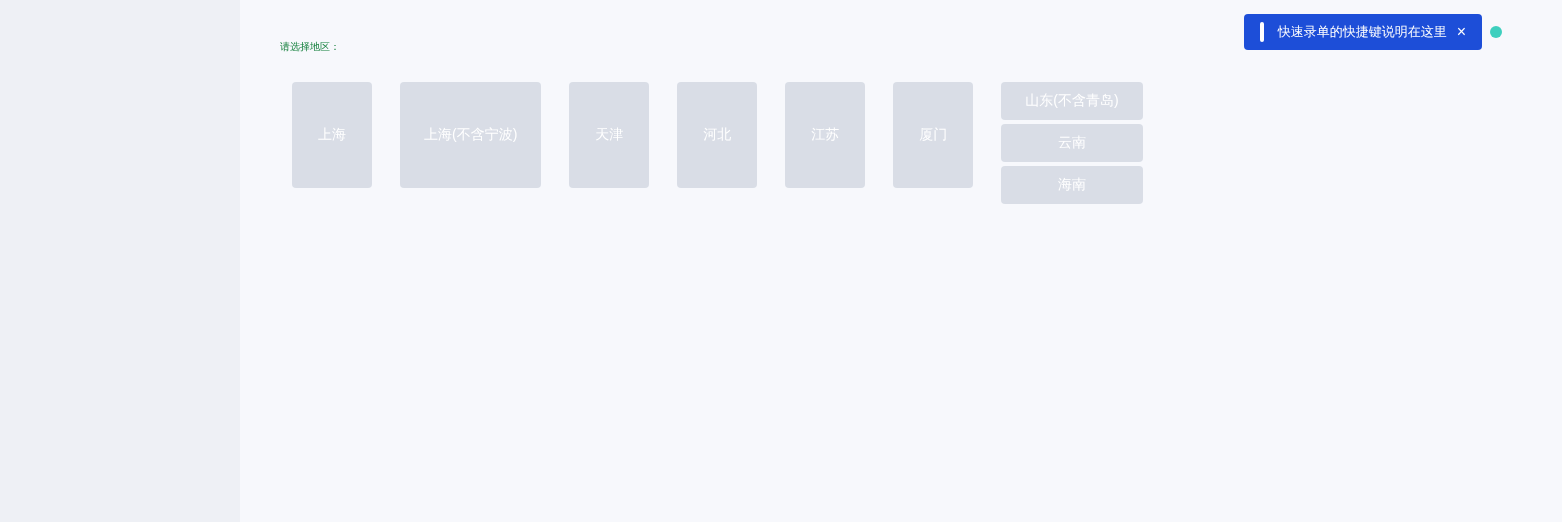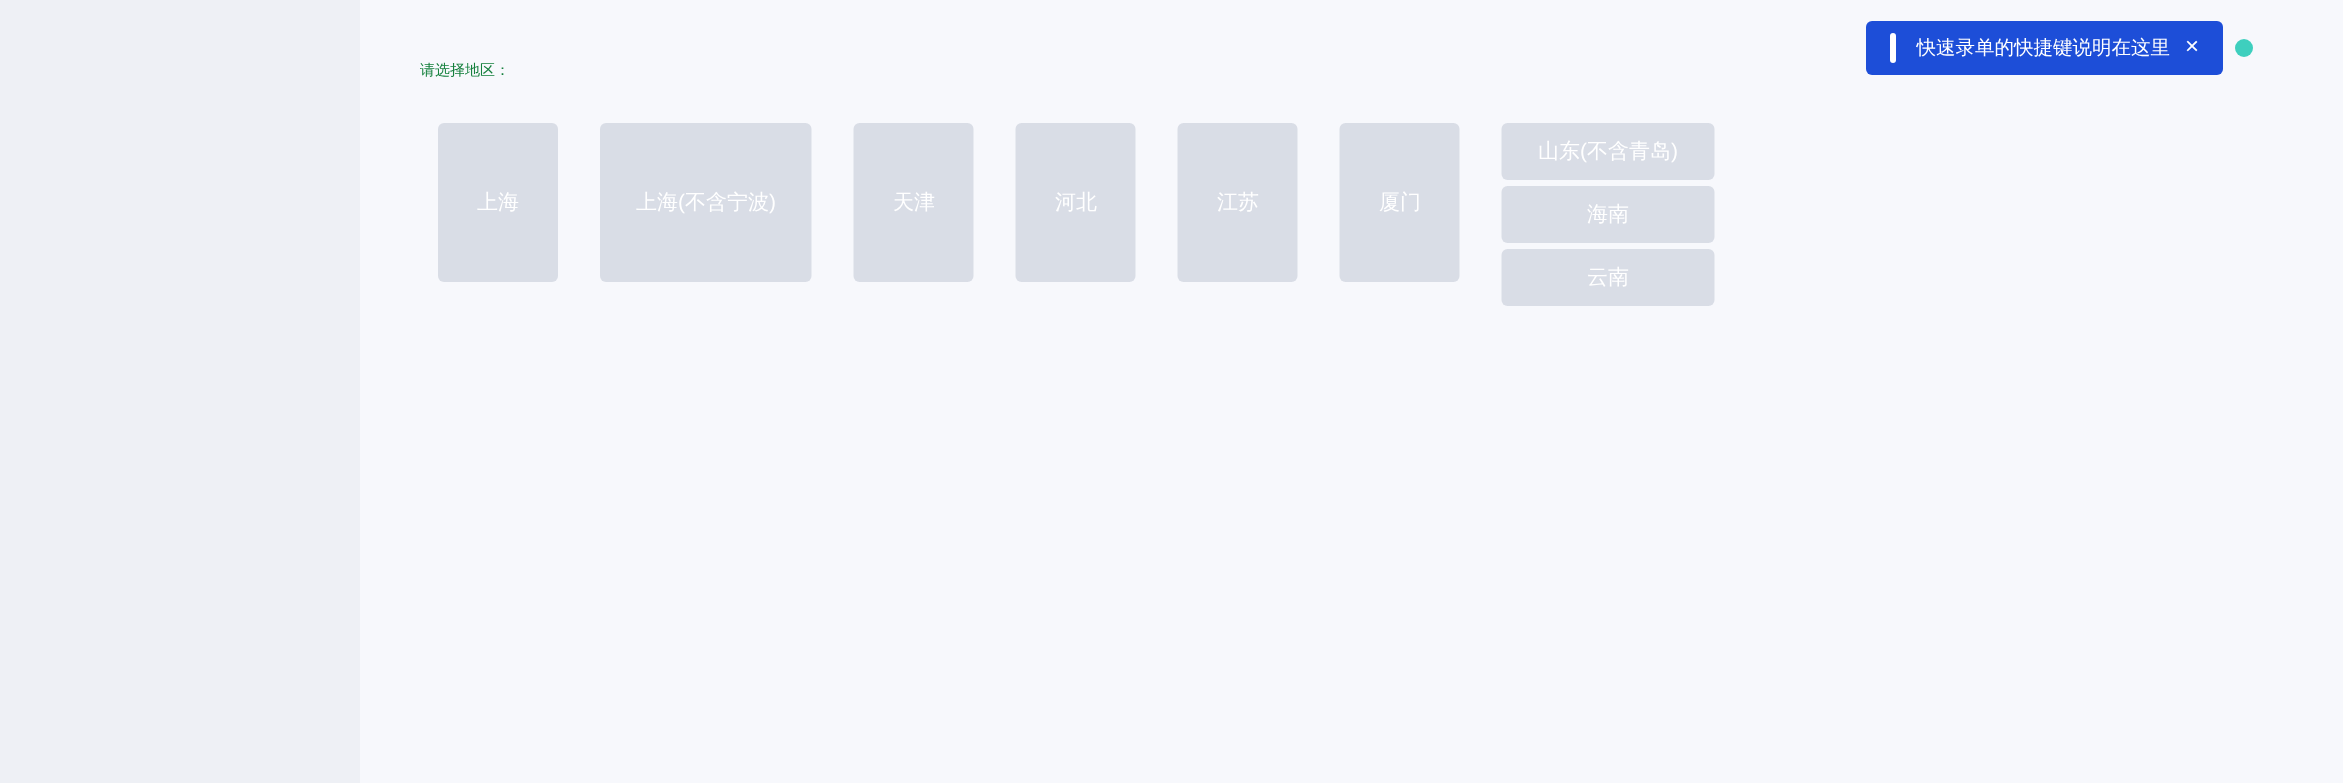--- a/index.html
+++ b/index.html
@@ -143,18 +143,18 @@
     <div class="row-1">
       <button class="region-btn">上海</button>
       <button class="region-btn">上海(不含宁波)</button>
       <button class="region-btn">天津</button>
       <button class="region-btn">河北</button>
       <button class="region-btn">江苏</button>
       <button class="region-btn">厦门</button>
     </div>
     <div class="row-2">
       <button class="region-btn">山东(不含青岛)</button>
+      <button class="region-btn">云南</button>
       <button class="region-btn">海南</button>
-      <button class="region-btn">云南</button>
     </div>
   </div>
 
 </div>
 
 </body></html>

